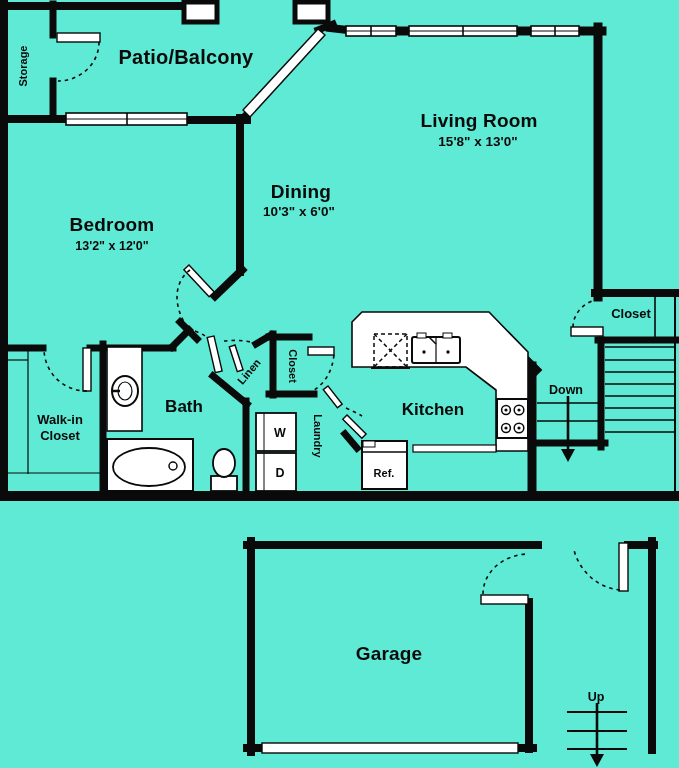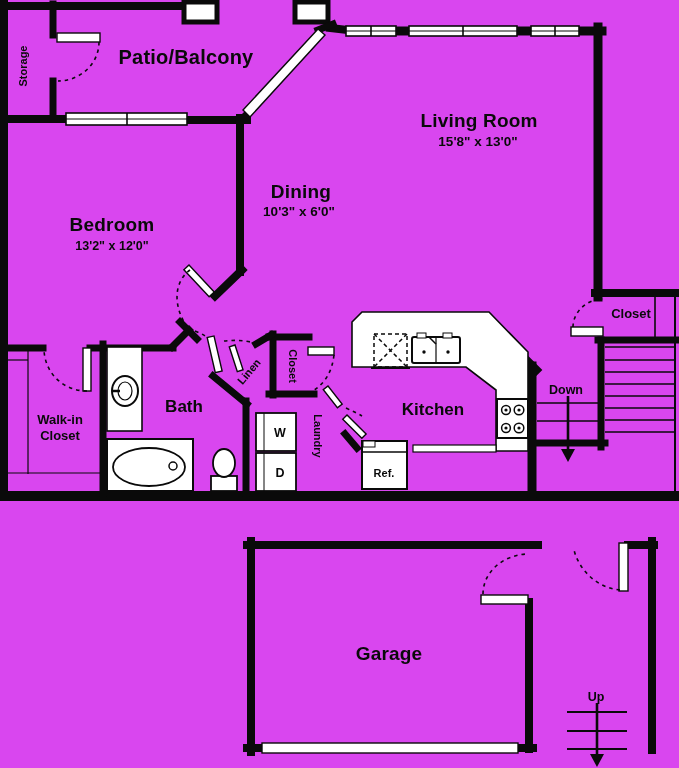--- a/index.html
+++ b/index.html
@@ -1,16 +1,16 @@
 <!DOCTYPE html>
 <html><head>
 <meta charset="utf-8">
 <style>
   html,body{margin:0;padding:0;background:#ffffff;}
-  .stage{position:relative;width:679px;height:768px;background:#d946ef;overflow:hidden;}
+  .stage{position:relative;width:679px;height:768px;background:#5eead4;overflow:hidden;}
   svg{display:block;}
   svg text{
     font-family:"Liberation Sans","DejaVu Sans",sans-serif;
     font-weight:bold;
     fill:#0a0a0a;
     text-anchor:middle;
   }
   .t-xxl{font-size:20px;letter-spacing:.2px;}
   .t-xl{font-size:19px;letter-spacing:.2px;}
   .t-lg{font-size:17px;}

